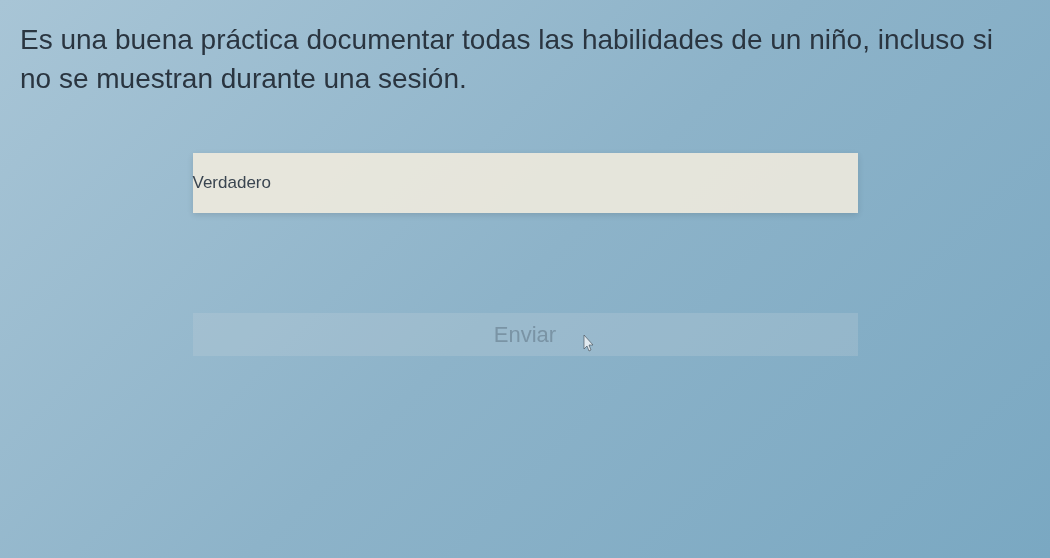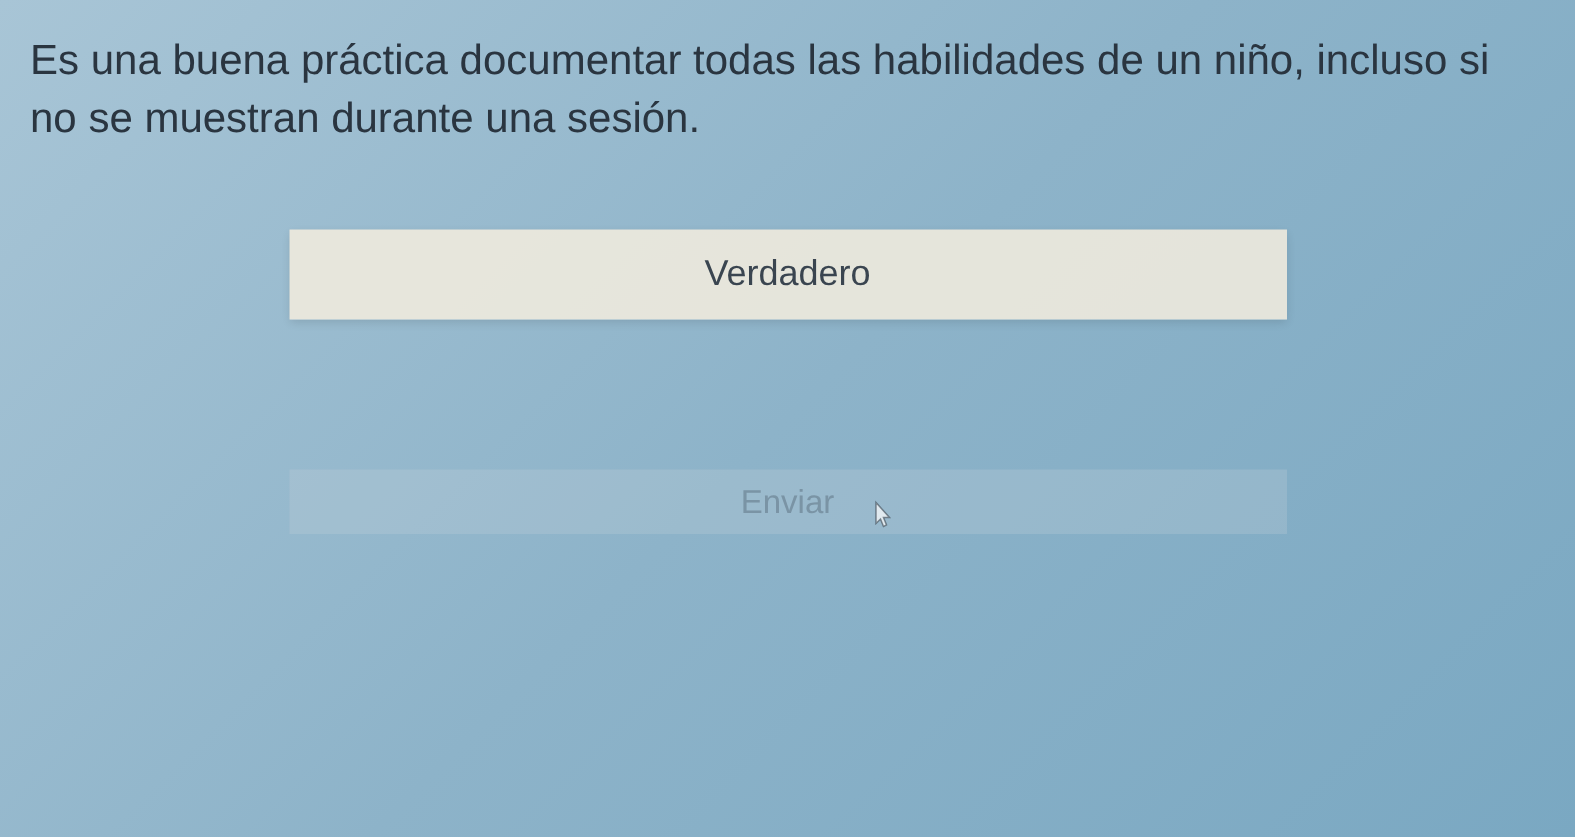--- a/index.html
+++ b/index.html
@@ -30,26 +30,25 @@
       display: flex;
       flex-direction: column;
       align-items: center;
       gap: 38px;
     }
     .option-button {
       width: 665px;
       height: 60px;
       background: rgba(245, 237, 222, 0.85);
       border: none;
-      font-size: 24px;
+      font-size: 17px;
       color: #3a4550;
       cursor: pointer;
       display: flex;
       align-items: center;
-      justify-content: center;
       font-family: inherit;
       box-shadow: 0 2px 6px rgba(0,0,0,0.12);
     }
     .submit-area {
       display: flex;
       justify-content: center;
       margin-top: 100px;
       position: relative;
     }
     .submit-button {

